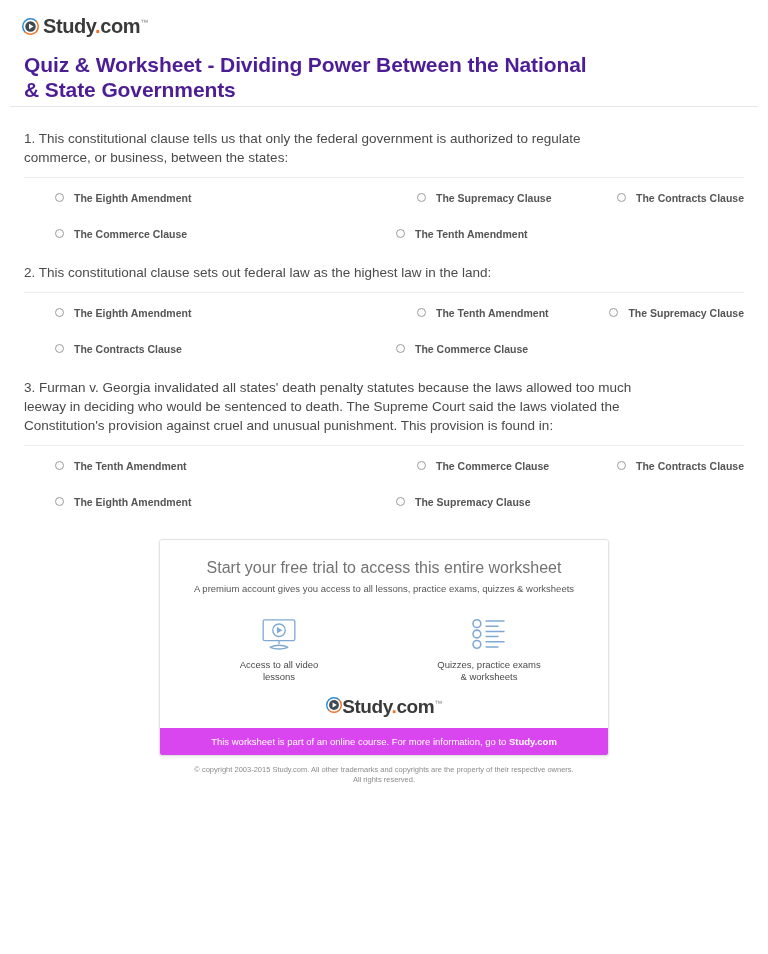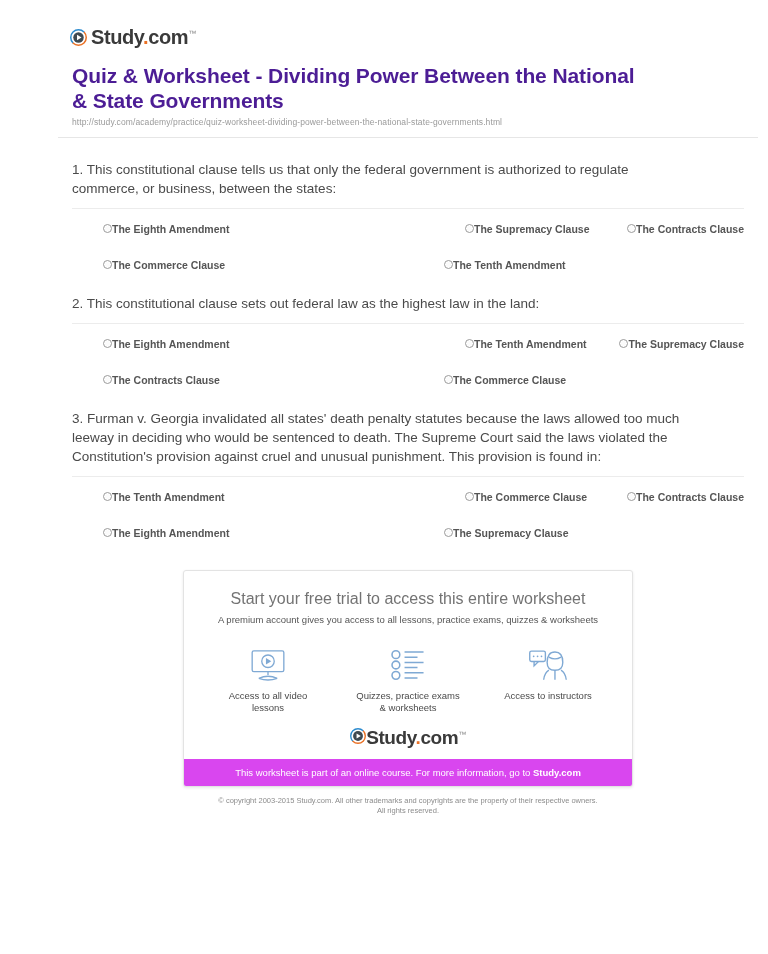--- a/index.html
+++ b/index.html
@@ -13,23 +13,22 @@
     width: 768px;
     height: 954px;
     position: relative;
     font-family: "Liberation Sans", sans-serif;
     color: #4a4a4a;
     overflow: hidden;
   }
 
   
   .page {
-    padding: 15px 10px;
+    padding: 4px 10px;
     position: relative;
-    margin-left: 48px;
   }
   .brand-bar {
     padding: 8px 0 0 12px;
     height: 36px;
     display: flex;
     align-items: center;
   }
   .logo {
     display: inline-flex;
     align-items: center;
@@ -103,21 +102,21 @@
     padding: 8px 0 0 0;
     display: grid;
     grid-template-columns: 362px 1fr;
     grid-auto-flow: column;
     grid-template-rows: auto auto;
     row-gap: 23px;
   }
   .option {
     display: flex;
     align-items: flex-start;
-    gap: 0;
+    gap: 10px;
     padding-left: 31px;
     font-size: 10.5px;
     font-weight: bold;
     color: #555555;
     line-height: 13px;
   }
   .option.col-right { padding-left: 10px; }
   .radio {
     width: 9px;
     height: 9px;
@@ -218,21 +217,20 @@
           <circle cx="17" cy="17" r="10.5" fill="#3f4a52"></circle>
           <polygon points="14,11.5 23,17 14,22.5" fill="#ffffff"></polygon>
         </svg>
       </span>
       <span class="logo-text"><span>Study</span><span class="dot">.</span><span>com</span><span class="logo-tm">™</span></span>
     </div>
   </div>
 
   <div class="title-block">
     <h1 class="worksheet-title">Quiz &amp; Worksheet - Dividing Power Between the National &amp; State Governments</h1>
-    <p class="worksheet-url">http://study.com/academy/practice/quiz-worksheet-dividing-power-between-the-national-state-governments.html</p>
   </div>
   <div class="rule"></div>
 
   <div class="questions">
 
     <div class="question-block">
       <p class="question-text">1. This constitutional clause tells us that only the federal government is authorized to regulate commerce, or business, between the states:</p>
       <div class="q-rule"></div>
       <div class="options">
         <div class="option">
@@ -345,36 +343,20 @@
               <circle cx="8" cy="30" r="4.5"></circle>
               <path d="M18 3 h22 M18 9 h15"></path>
               <path d="M18 15 h22 M18 21 h15"></path>
               <path d="M18 27 h22 M18 33 h15"></path>
             </svg>
           </div>
           <div class="feature-label">Quizzes, practice exams &amp; worksheets</div>
         </div>
 
 
-        <div class="feature">
-          <div class="feature-icon">
-            <svg width="40" height="34" viewBox="0 0 46 38" fill="none" stroke="#7fa9d4" stroke-width="1.6">
-              <rect x="2" y="3" width="18" height="12" rx="2"></rect>
-              <path d="M7 15 l0 5 l5 -5"></path>
-              <circle cx="6.5" cy="9" r="1" fill="#7fa9d4" stroke="none"></circle>
-              <circle cx="11" cy="9" r="1" fill="#7fa9d4" stroke="none"></circle>
-              <circle cx="15.5" cy="9" r="1" fill="#7fa9d4" stroke="none"></circle>
-              <path d="M22 16 q0 -12 9 -12 q9 0 9 12 q0 9 -9 9 q-9 0 -9 -9 z"></path>
-              <path d="M24 10 q7 4 14 0"></path>
-              <path d="M24 25 q-5 3 -6 11 M38 25 q5 3 6 11"></path>
-              <path d="M31 25 v11"></path>
-            </svg>
-          </div>
-          <div class="feature-label">Access to instructors</div>
-        </div>
       </div>
 
       <div class="promo-logo">
         <span class="logo-mark">
           <svg width="16" height="16" viewBox="0 0 34 34" aria-hidden="true">
             <circle cx="17" cy="17" r="15.5" fill="none" stroke="#2e8ccf" stroke-width="3" stroke-dasharray="49 49" transform="rotate(135 17 17)"></circle>
             <circle cx="17" cy="17" r="15.5" fill="none" stroke="#ea7125" stroke-width="3" stroke-dasharray="49 49" transform="rotate(-45 17 17)"></circle>
             <circle cx="17" cy="17" r="10.5" fill="#3f4a52"></circle>
             <polygon points="14,11.5 23,17 14,22.5" fill="#ffffff"></polygon>
           </svg>

